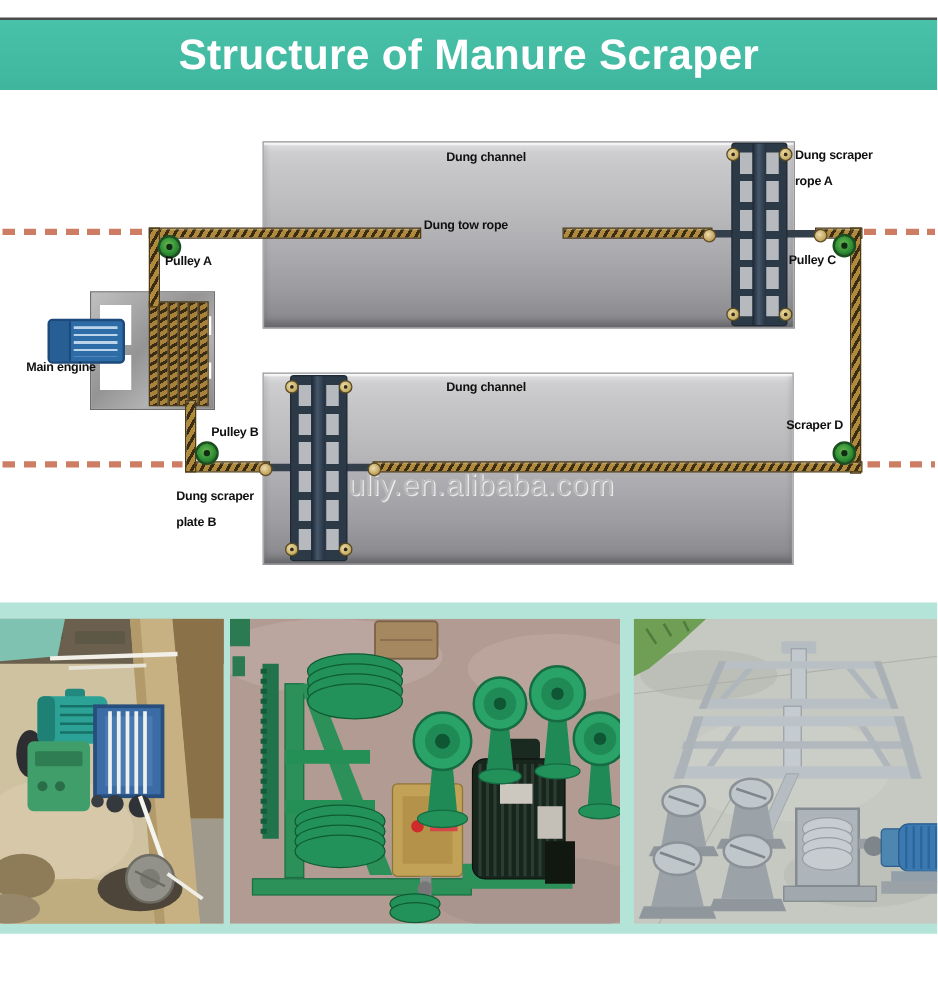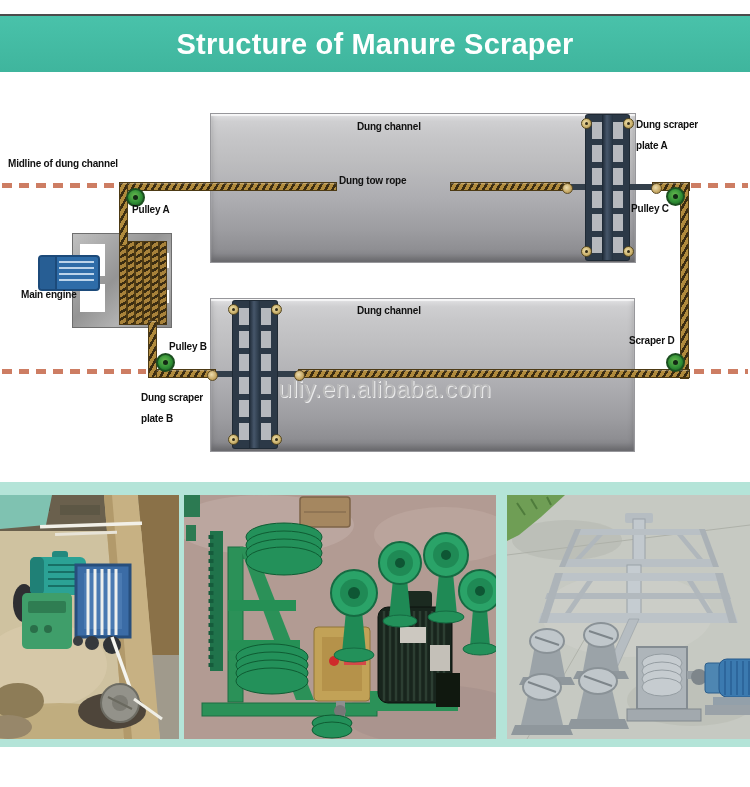--- a/index.html
+++ b/index.html
@@ -3,21 +3,21 @@
 <meta charset="utf-8">
 <style>
   html,body{margin:0;padding:0;background:#fff;}
   #app{position:relative;width:750px;height:787px;background:#fff;overflow:hidden;
        font-family:"Liberation Sans","DejaVu Sans",sans-serif;}
 
   
   .top-line{position:absolute;left:0;top:14px;width:750px;height:2px;background:#4b4b4b;}
   .banner{position:absolute;left:0;top:16px;width:750px;height:56px;
           background:linear-gradient(180deg,#49c2aa,#3fb59d);display:flex;align-items:center;justify-content:center;}
-  .banner .title{color:#fff;font-size:29px;font-weight:bold;letter-spacing:.2px;white-space:nowrap;}
+  .banner .title{color:#fff;font-size:34px;font-weight:bold;letter-spacing:.2px;white-space:nowrap;}
 
   
   .channel{position:absolute;z-index:1;border:1px solid #97979b;
     background:linear-gradient(180deg,#e2e2e4 0%,#cfcfd1 5%,#c7c7c9 14%,#bdbdbf 32%,#aeaeb2 56%,#9d9da1 78%,#8e8e92 92%,#85858a 100%);
     box-shadow:inset 0 2px 1px rgba(255,255,255,.75), inset 0 -5px 6px rgba(0,0,0,.22);}
   .channel.top{left:210px;top:113px;width:424px;height:148px;}
   .channel.bottom{left:210px;top:298px;width:423px;height:152px;}
 
   .watermark{position:absolute;left:252px;top:375px;z-index:2;font-size:24px;letter-spacing:.5px;
     color:#bdbdbd;opacity:.85;text-shadow:1px 1px 0 rgba(255,255,255,.9);white-space:nowrap;}
@@ -170,31 +170,30 @@
     <div class="bolt" style="right:-5px;top:3px;"></div>
     <div class="bolt" style="left:-5px;bottom:3px;"></div>
     <div class="bolt" style="right:-5px;bottom:3px;"></div>
   </div>
 
   <div class="pulley" style="left:126px;top:188px;"></div>
   <div class="pulley" style="left:156px;top:353px;"></div>
   <div class="pulley" style="left:666px;top:187px;"></div>
   <div class="pulley" style="left:666px;top:353px;"></div>
 
-  <div class="lbl lbl-midline">Midline of dung channel</div>
   <div class="lbl lbl-dung-top">Dung channel</div>
   <div class="lbl lbl-nylon">Dung tow rope</div>
   <div class="lbl lbl-pulley-a">Pulley A</div>
   <div class="lbl lbl-main-engine">Main engine</div>
   <div class="lbl lbl-pulley-b">Pulley B</div>
   <div class="lbl lbl-scraper-b1">Dung scraper</div>
   <div class="lbl lbl-scraper-b2">plate B</div>
   <div class="lbl lbl-dung-bottom">Dung channel</div>
   <div class="lbl lbl-scraper-a1">Dung scraper</div>
-  <div class="lbl lbl-scraper-a2">plate A</div>
+  <div class="lbl lbl-scraper-a2">rope A</div>
   <div class="lbl lbl-pulley-c">Pulley C</div>
   <div class="lbl lbl-pulley-d">Scraper D</div>
 
   <div class="photo-band">
 
     <div class="photo p1">
       <svg viewBox="0 0 179 244" width="179" height="244">
         <rect width="179" height="244" fill="#cfc2a0"></rect>
         <ellipse cx="45" cy="170" rx="62" ry="42" fill="#d8cbab" opacity=".7"></ellipse>
         <ellipse cx="60" cy="232" rx="72" ry="24" fill="#bba877" opacity=".8"></ellipse>

